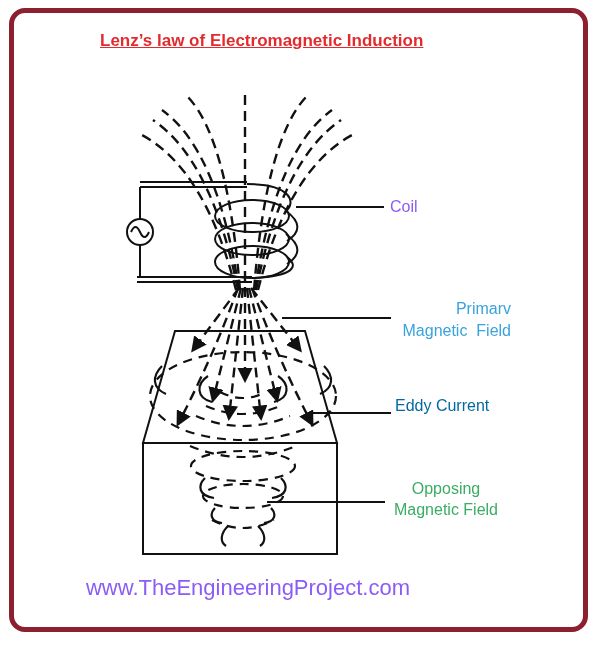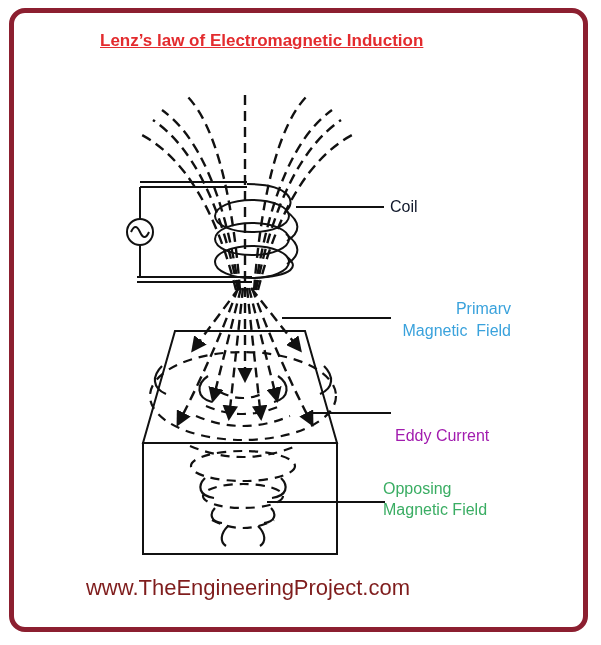--- a/index.html
+++ b/index.html
@@ -13,27 +13,27 @@
   }
   .title{
     position:absolute;left:100px;top:31px;width:300px;text-align:center;
     font-size:17px;font-weight:bold;color:#e32b2e;text-decoration:underline;
     white-space:nowrap;
   }
   svg.diagram{position:absolute;left:0;top:0;}
   .label{
     position:absolute;font-size:16px;white-space:pre-wrap;line-height:22px;
   }
-  .coil-label{left:390px;top:196px;color:#0f172a;}
+  .coil-label{left:390px;top:196px;color:#8b5cf6;}
   .primary-label{left:393px;top:298px;width:118px;text-align:right;color:#3aa2dc;}
-  .eddy-label{left:395px;top:425px;color:#a21caf;}
-  .opposing-label{left:383px;top:478px;width:126px;text-align:left;color:#3aad63;line-height:21px;}
+  .eddy-label{left:395px;top:395px;color:#0369a1;}
+  .opposing-label{left:383px;top:478px;width:126px;text-align:center;color:#3aad63;line-height:21px;}
   .footer{
     position:absolute;left:82px;top:575px;width:332px;text-align:center;
-    font-size:22px;color:#7f1d1d;white-space:nowrap;
+    font-size:22px;color:#8b5cf6;white-space:nowrap;
   }
 </style>
 </head>
 <body>
 
 <div>
 
   <div class="frame"></div>
 
   <div class="title">Lenz’s law of Electromagnetic Induction</div>

